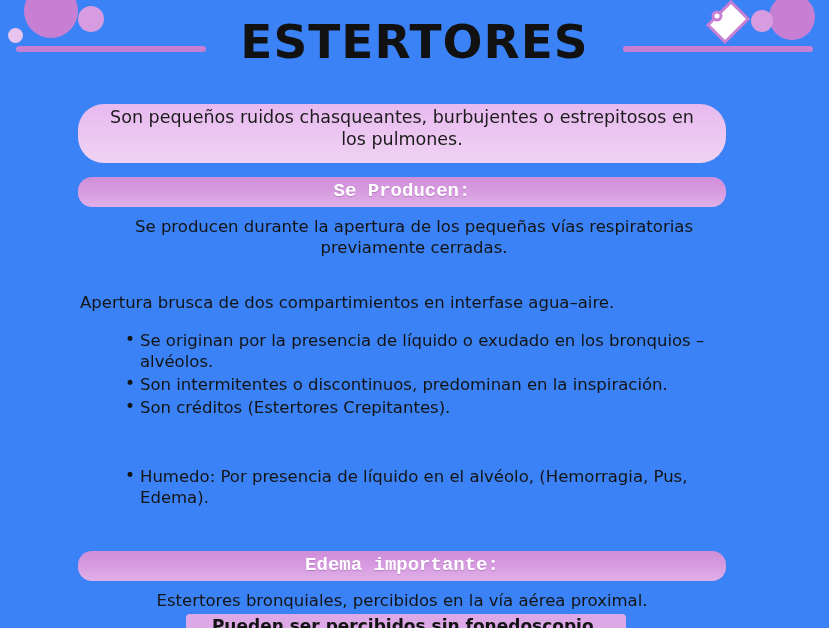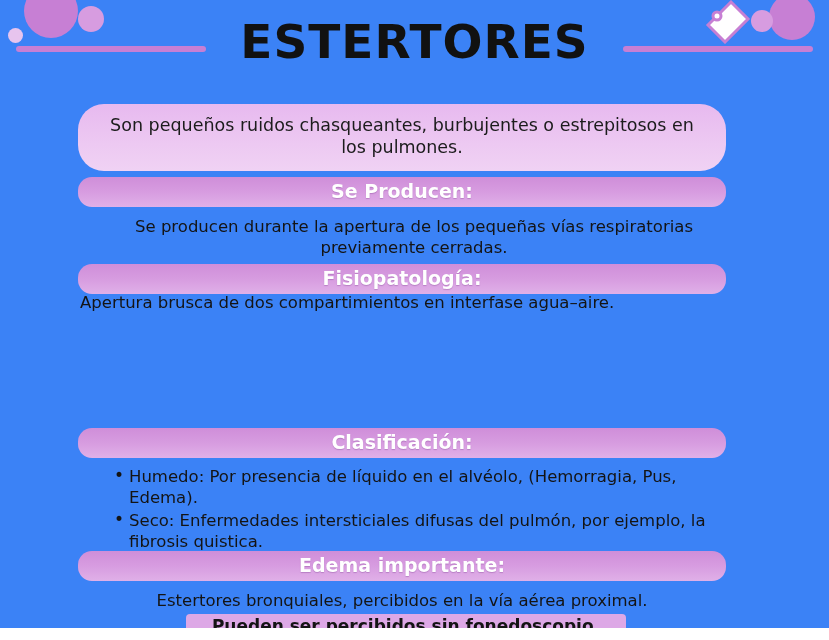--- a/index.html
+++ b/index.html
@@ -55,21 +55,21 @@
     color: #111111;
   }
 
   
   .lead {
     position: absolute;
     left: 78px;
     top: 104px;
     width: 648px;
     box-sizing: border-box;
-    padding: 10px 18px 12px 18px;
+    padding: 2px 18px 12px 18px;
     border-radius: 26px;
     background: linear-gradient(180deg, #e7b9ef 0%, #edc9f2 60%, #f0d2f4 100%);
     text-align: center;
     font-size: 17.5px;
     line-height: 1.28;
     color: #1c1c1c;
   }
 
   .section-head {
     position: absolute;
@@ -77,20 +77,21 @@
     width: 648px;
     box-sizing: border-box;
     border-radius: 14px;
     background: linear-gradient(180deg, #cf8ed9 0%, #d79ce0 50%, #e0b0e8 100%);
     color: #ffffff;
     font-weight: bold;
     font-size: 19px;
     text-align: center;
     padding: 3px 0 5px 0;
     text-shadow: 0 1px 1px rgba(120,60,140,.35);
+    font-family: Liberation Mono, monospace;
   }
 
   .para {
     position: absolute;
     box-sizing: border-box;
     color: #141414;
     font-size: 16.5px;
     line-height: 1.3;
   }
   .para.center { text-align: center; }
@@ -153,30 +154,34 @@
   <div class="top-rule" style="left:16px;top:46px;width:190px;"></div>
   <div class="top-rule" style="right:16px;top:46px;width:190px;"></div>
 
   <div id="title">ESTERTORES</div>
 
   <div class="lead">Son pequeños ruidos chasqueantes, burbujentes o estrepitosos en los pulmones.</div>
 
   <div class="section-head" style="top:177px;">Se Producen:</div>
   <div class="para center" style="left:121px;top:216px;width:586px;">Se producen durante la apertura de los pequeñas vías respiratorias previamente cerradas.</div>
 
-  <div class="section-head" style="top:264px;">Fisiopatología:</div>
   <div class="para just" style="left:80px;top:292px;width:616px;">Apertura brusca de dos compartimientos en interfase agua–aire.</div>
 
+  <div style="position:absolute;left:118px;top:330px;width:600px;">
+    <ul class="bullets">
+      <li>Se originan por la presencia de líquido o exudado en los bronquios – alvéolos.</li>
+      <li>Son intermitentes o discontinuos, predominan en la inspiración.</li>
+      <li>Son créditos (Estertores Crepitantes).</li>
+    </ul>
+  </div>
 
-  <div class="section-head" style="top:428px;">Clasificación:</div>
 
-  <div style="position:absolute;left:107px;top:466px;width:600px;">
+  <div style="position:absolute;left:118px;top:466px;width:600px;">
     <ul class="bullets">
       <li>Humedo: Por presencia de líquido en el alvéolo, (Hemorragia, Pus, Edema).</li>
-      <li>Seco: Enfermedades intersticiales difusas del pulmón, por ejemplo, la fibrosis quistica.</li>
     </ul>
   </div>
 
   <div class="section-head" style="top:551px;">Edema importante:</div>
   <div class="para center" style="left:76px;top:590px;width:652px;">Estertores bronquiales, percibidos en la vía aérea proximal.</div>
   <div class="highlight-bar" style="left:186px;top:614px;width:440px;">Pueden ser percibidos sin fonedoscopio.</div>
 
 </div>
 
 </body></html>

